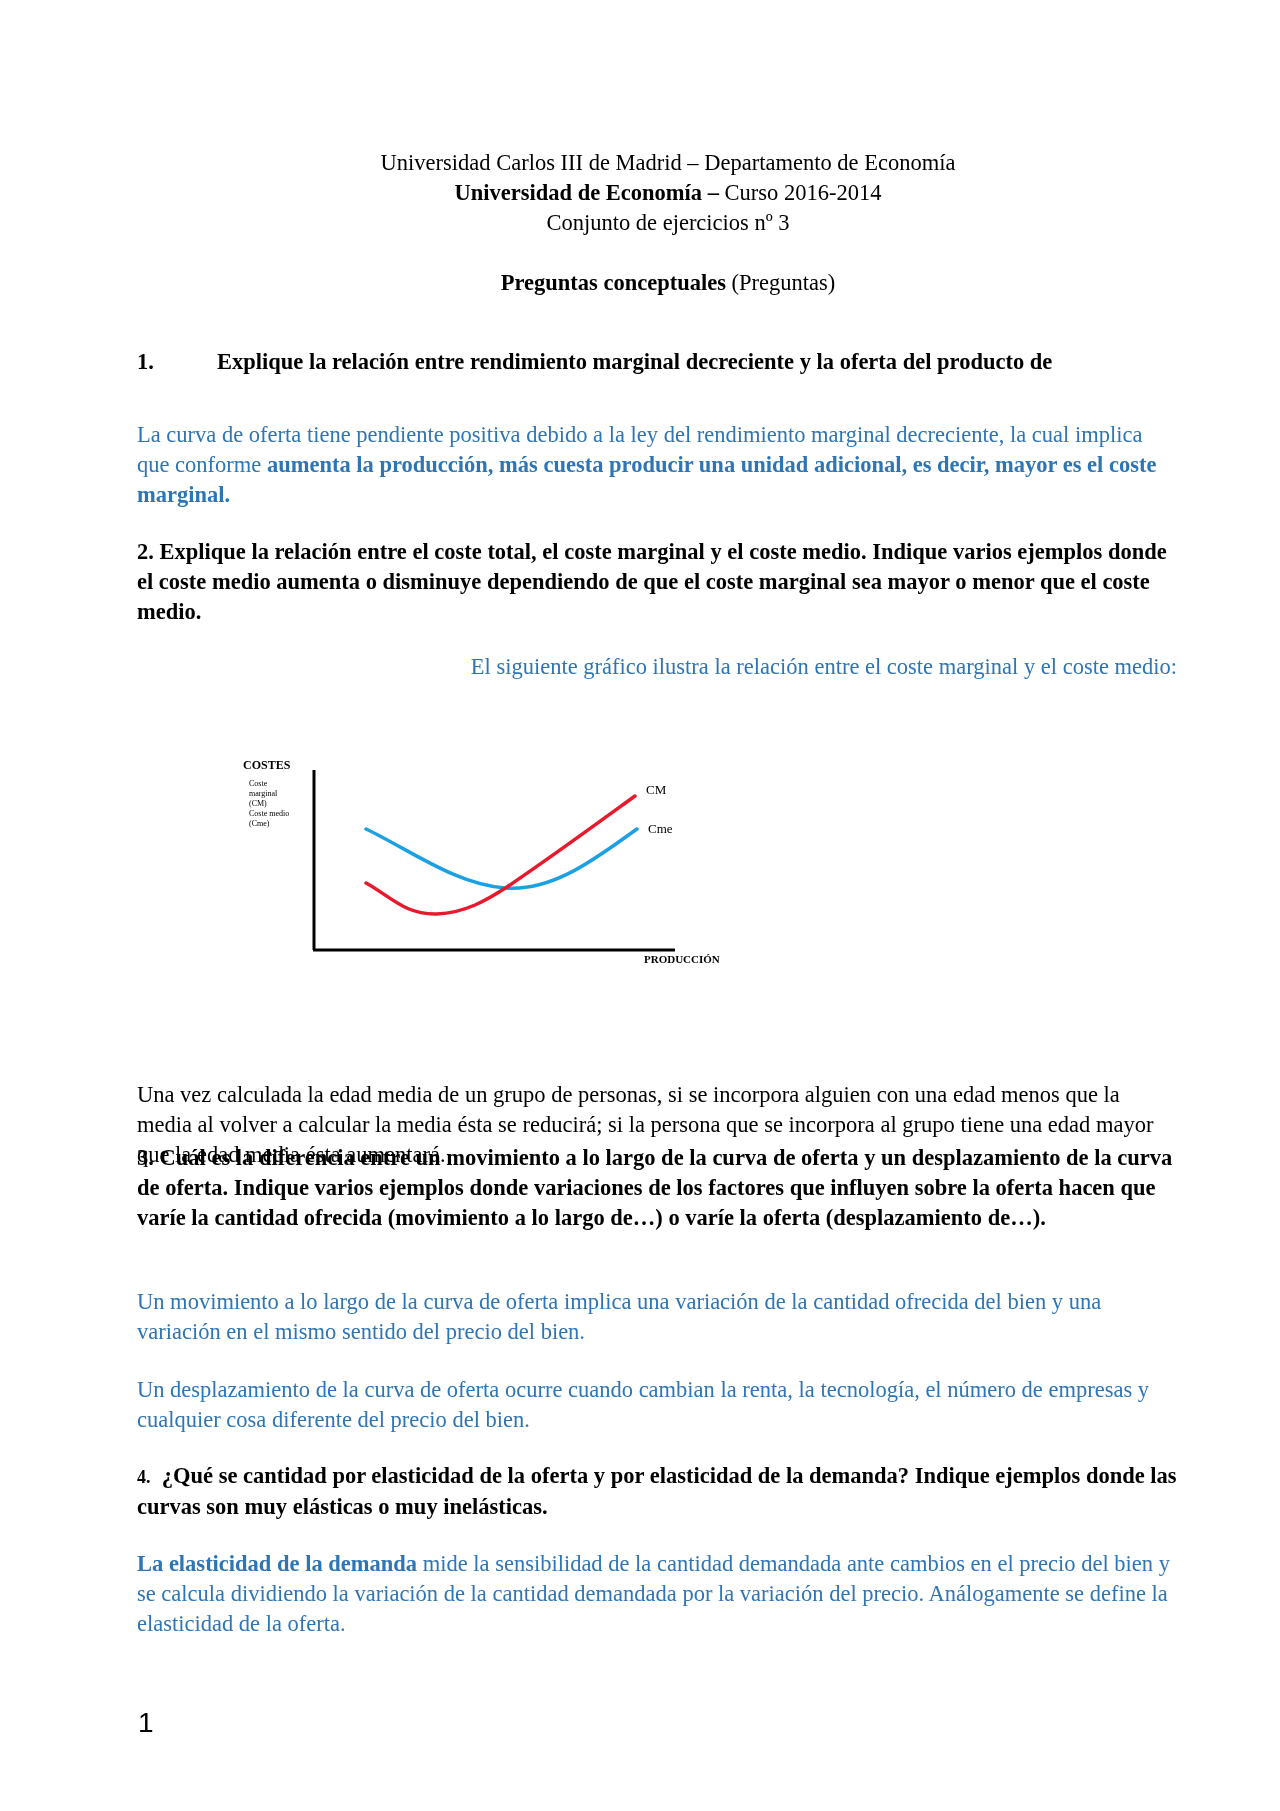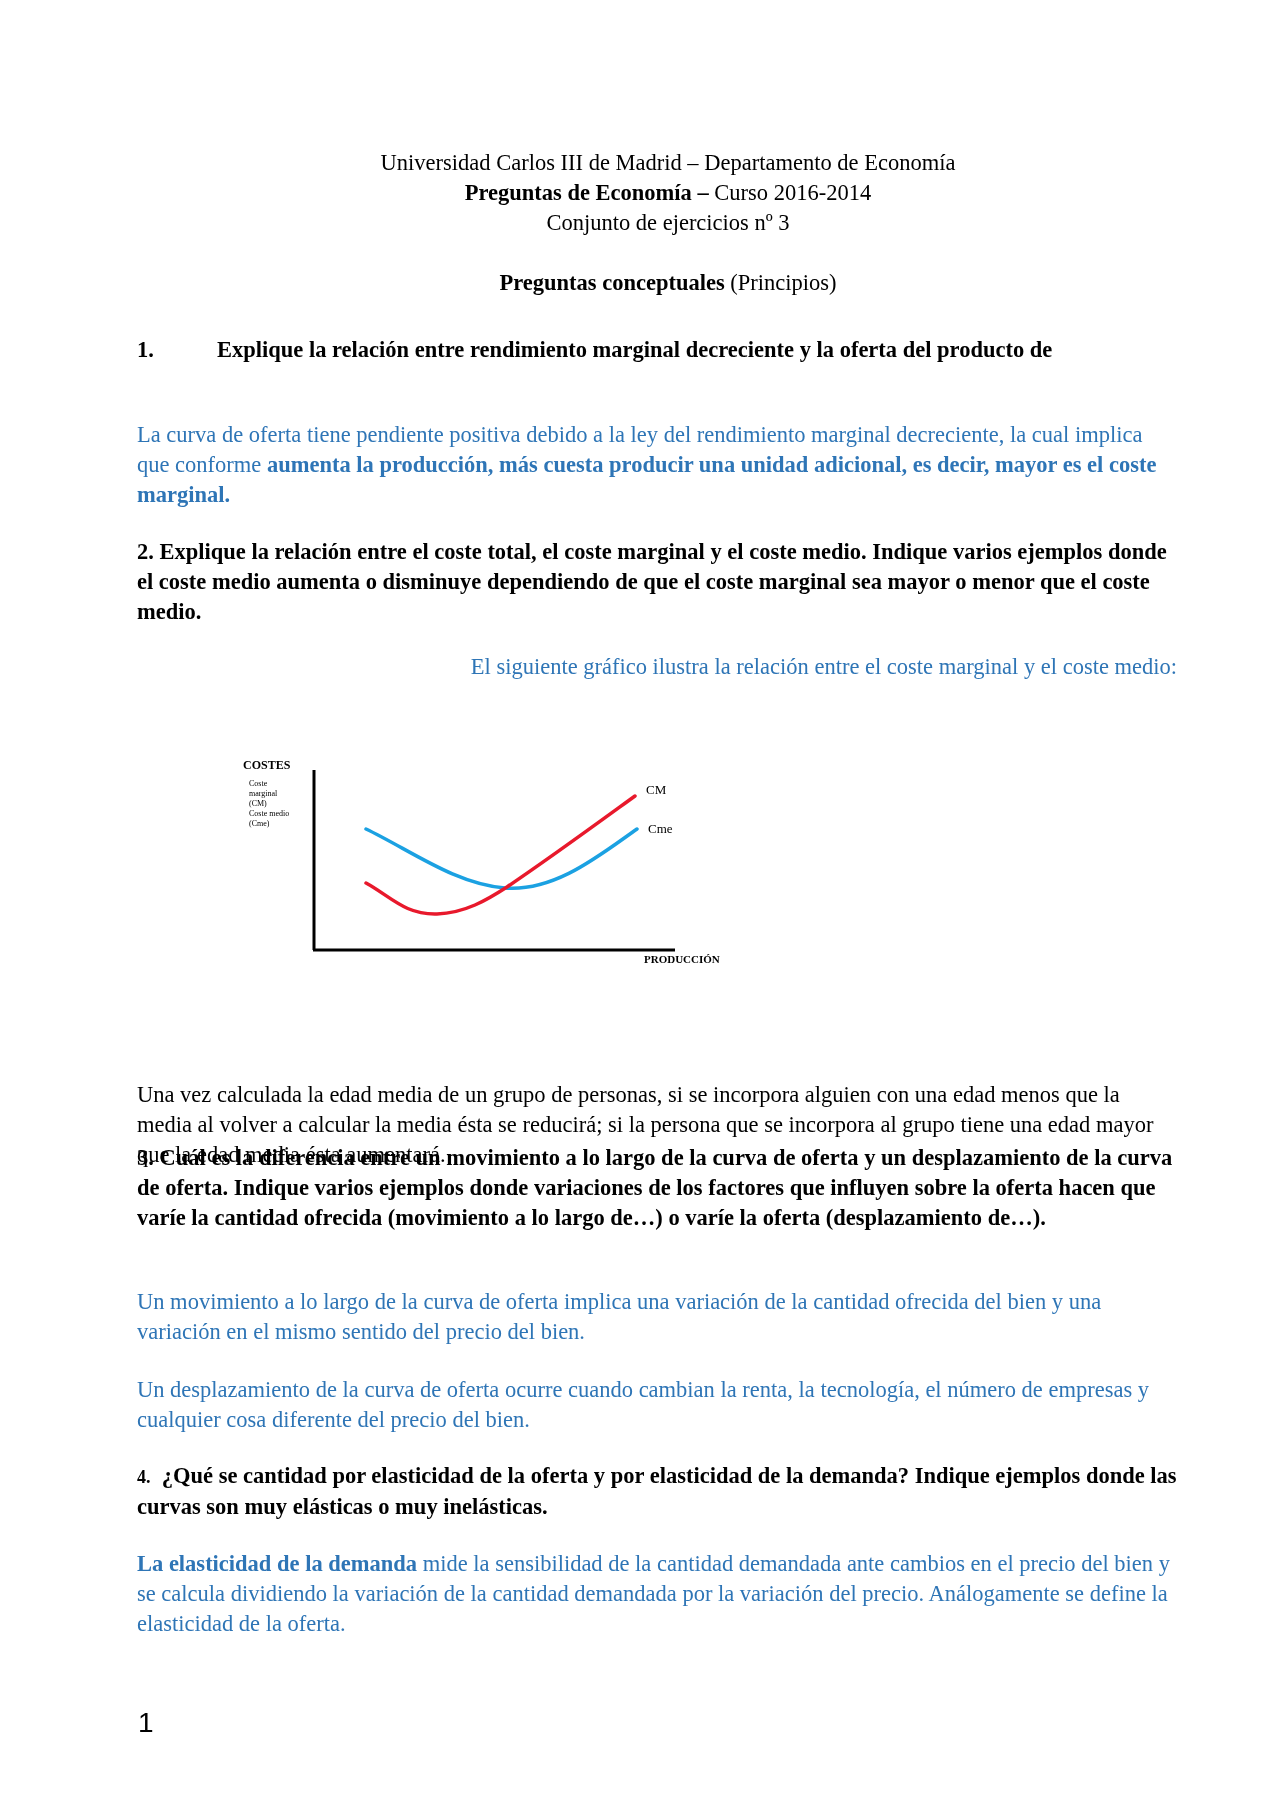--- a/index.html
+++ b/index.html
@@ -25,28 +25,28 @@
     .chart svg { position: absolute; left: 0; top: 0; }
     .chart text { font-family: "Liberation Serif", "DejaVu Serif", serif; }
   </style>
 </head>
 <body>
 
 <div class="page">
 
   <div class="block center" style="top:148px;">Universidad Carlos III de Madrid – Departamento de Economía</div>
   <div class="block center" style="top:178px;">
-    <span class="bold">Preguntas de Economía –</span><span> Curso 2016-2014</span>
+    <span class="bold">Universidad de Economía –</span><span> Curso 2016-2014</span>
   </div>
   <div class="block center" style="top:208px;">Conjunto de ejercicios nº 3</div>
   <div class="block center" style="top:268px;">
-    <span class="bold">Preguntas conceptuales</span><span> (Principios)</span>
+    <span class="bold">Preguntas conceptuales</span><span> (Preguntas)</span>
   </div>
 
-  <div class="block q" style="top:335px;">
+  <div class="block q" style="top:347px;">
     <span class="qnum-tab">1.</span><span>Explique la relación entre rendimiento marginal decreciente y la oferta del producto de</span><br>
   </div>
   <div class="block blue" style="top:420px;">
     <span>La curva de oferta tiene pendiente positiva debido a la ley del rendimiento marginal decreciente, la cual implica que conforme </span><span class="bold">aumenta la producción, más cuesta producir una unidad adicional, es decir, mayor es el coste marginal.</span>
   </div>
 
   <div class="block q" style="top:537px;">
     <span>2.</span> <span>Explique la relación entre el coste total, el coste marginal y el coste medio. Indique varios ejemplos donde el coste medio aumenta o disminuye dependiendo de que el coste marginal sea mayor o menor que el coste medio.</span>
   </div>
   <div class="block blue" style="top:652px;text-align:right;">El siguiente gráfico ilustra la relación entre el coste marginal y el coste medio:</div>

